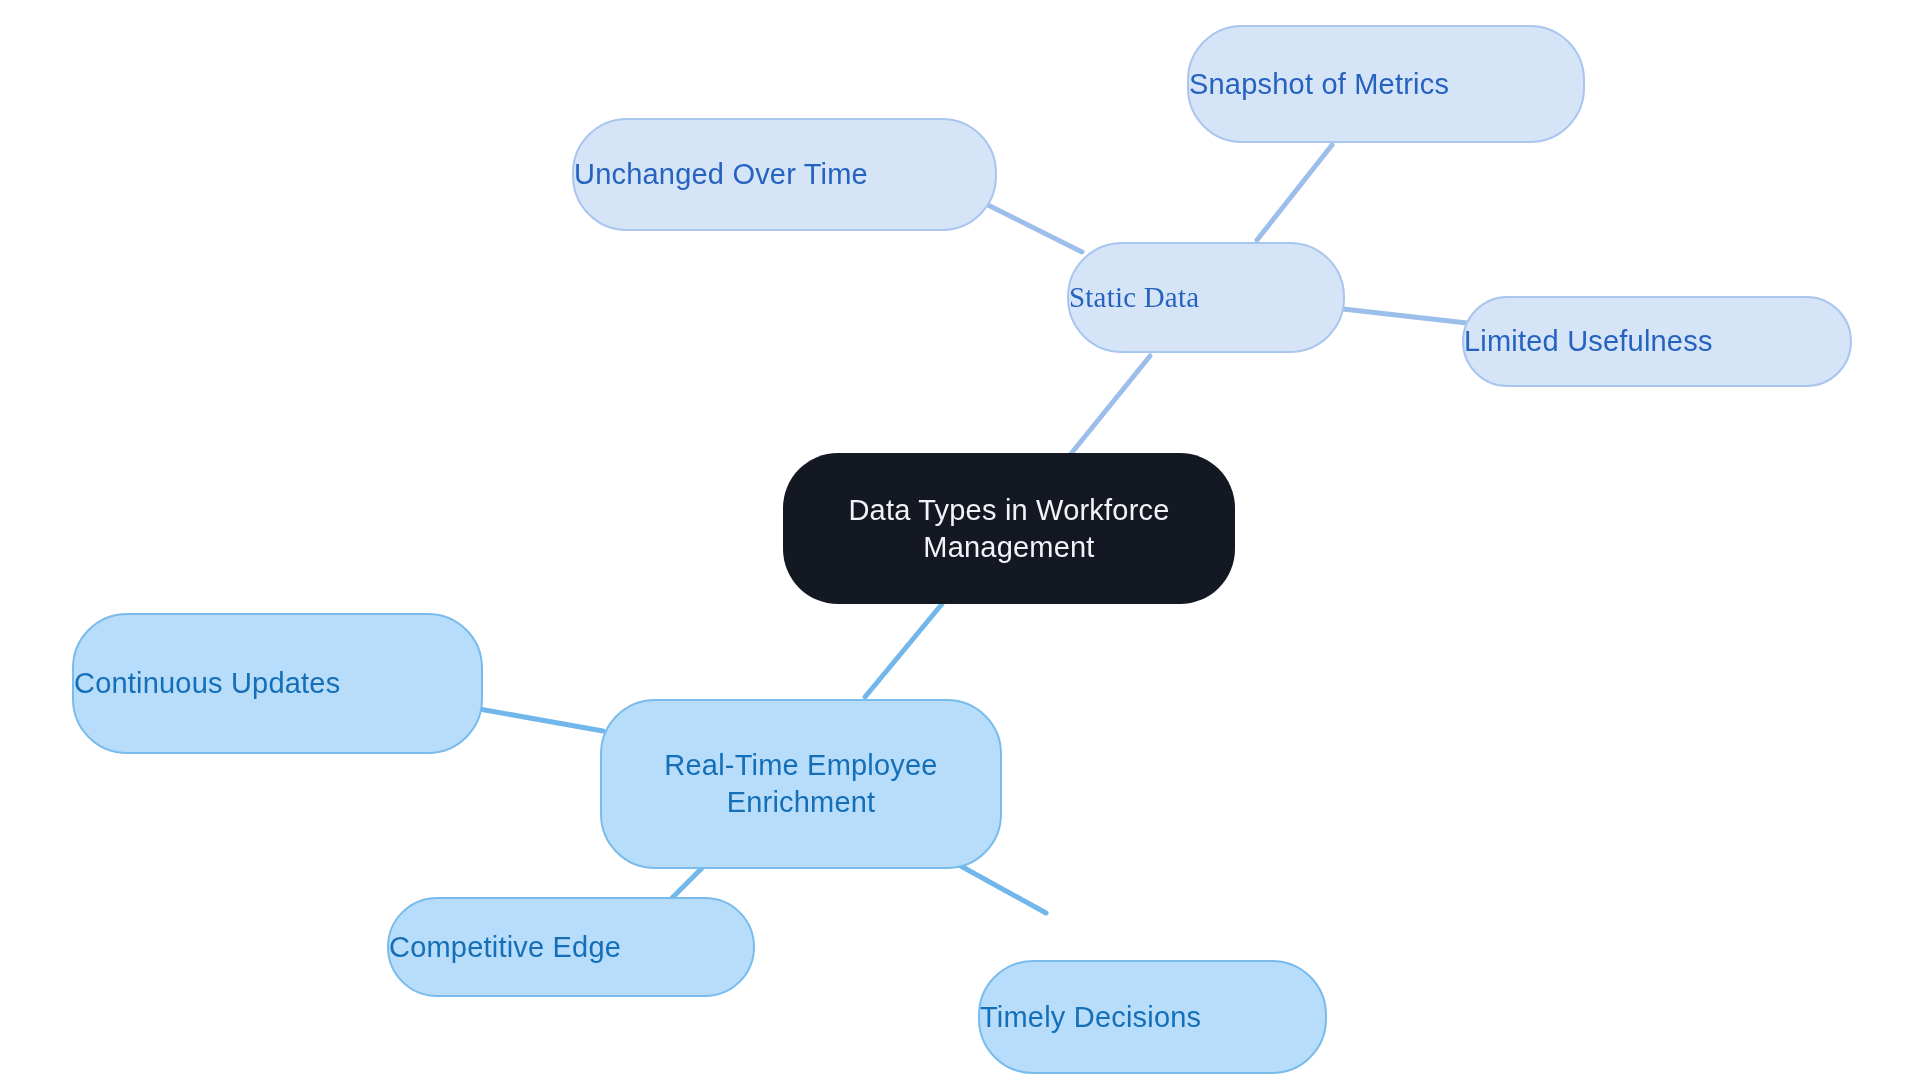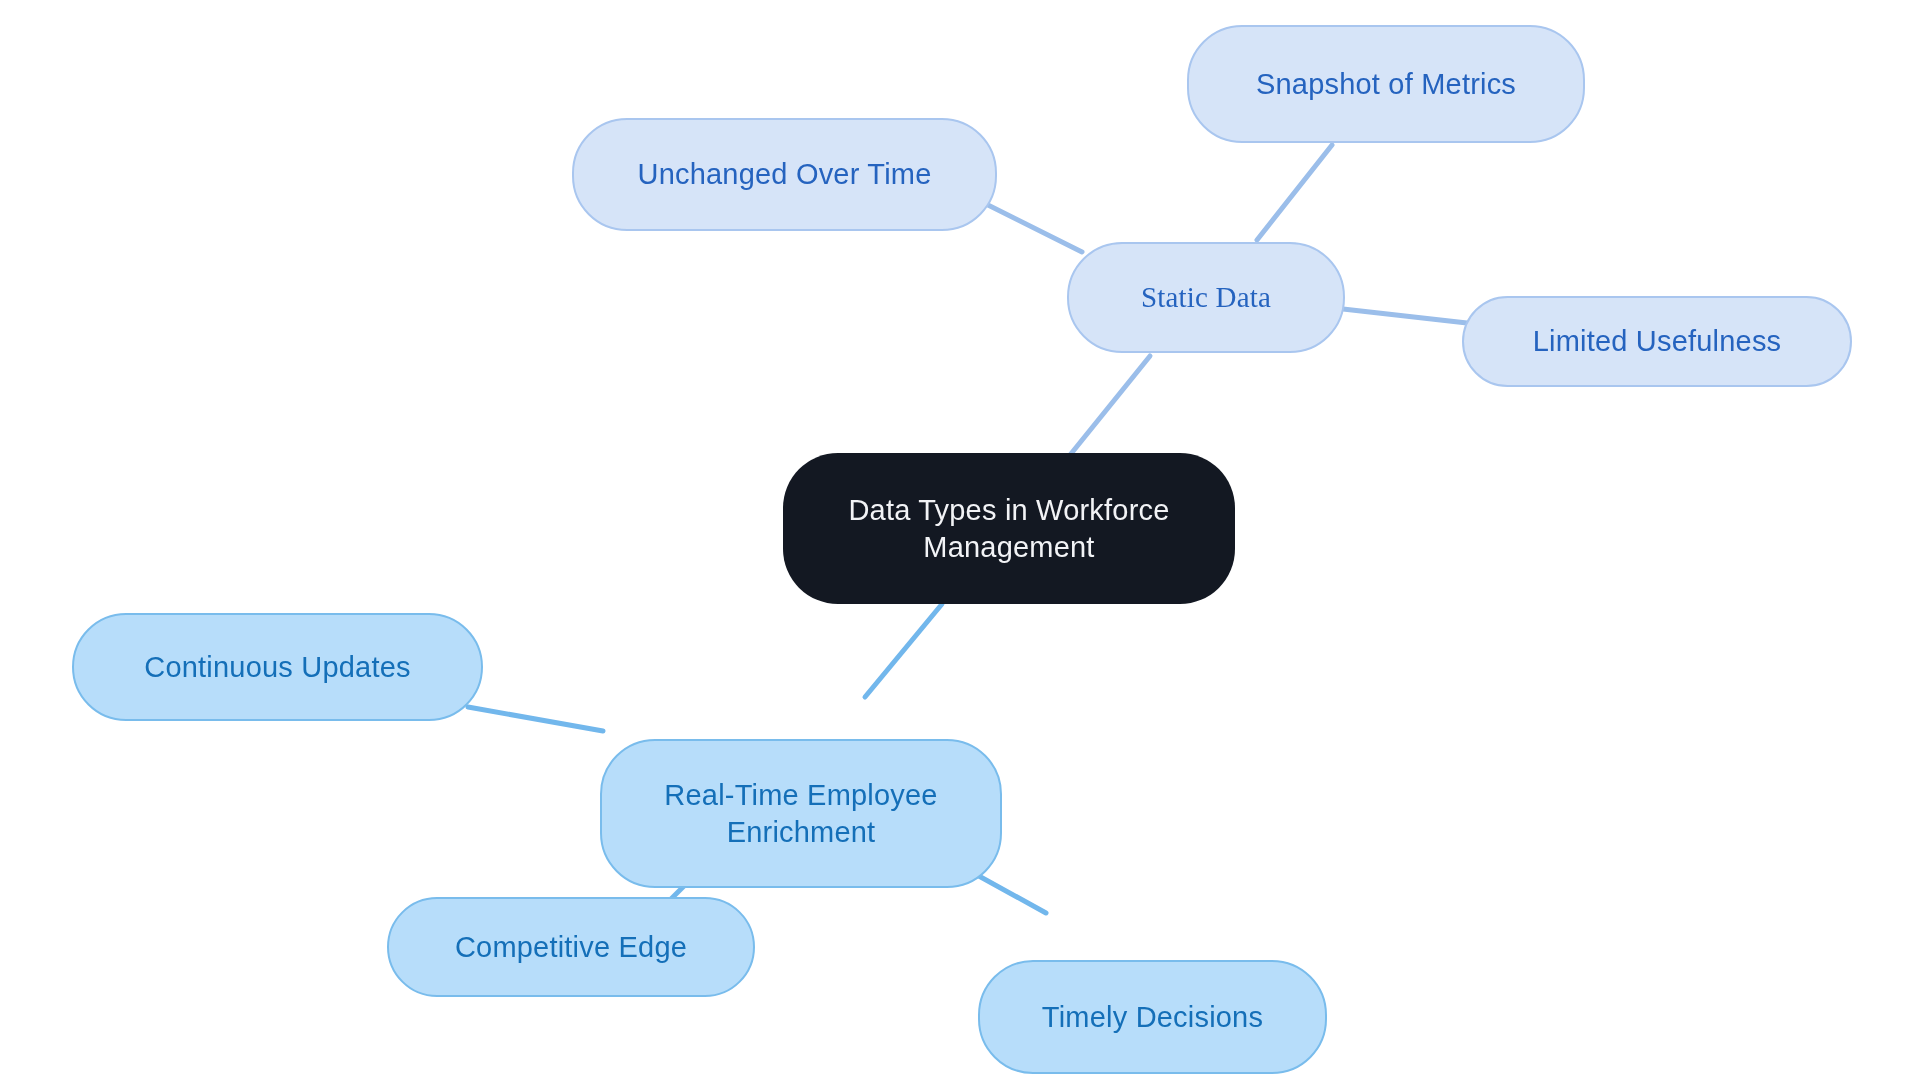--- a/index.html
+++ b/index.html
@@ -21,21 +21,20 @@
     width: 1920px;
     height: 1083px;
   }
   .line-a { stroke: var(--a-line); stroke-width: 5; stroke-linecap: round; }
   .line-b { stroke: var(--b-line); stroke-width: 5; stroke-linecap: round; }
   .node {
     position: absolute;
     box-sizing: border-box;
     display: flex;
     align-items: center;
-    justify-content: center;
     text-align: center;
     border-radius: 55px;
     font-size: 29px;
     line-height: 1.26;
     letter-spacing: 0.2px;
   }
   .node-root {
     background: var(--root-fill);
     color: var(--root-text);
     left: 783px; top: 453px; width: 452px; height: 151px;
@@ -48,22 +47,22 @@
   }
   .node-b {
     background: var(--b-fill);
     border: 2.5px solid var(--b-border);
     color: var(--b-text);
   }
   .pos-static      { left: 1067px; top: 242px;  width: 278px; height: 111px; font-family: Liberation Serif, serif; }
   .pos-unchanged   { left: 572px;  top: 90px;   width: 425px; height: 113px; margin-top: 28px; }
   .pos-snapshot    { left: 1187px; top: 25px;   width: 398px; height: 118px; }
   .pos-limited     { left: 1462px; top: 296px;  width: 390px; height: 91px; }
-  .pos-realtime    { left: 600px;  top: 699px;  width: 402px; height: 149px; padding: 8px 34px; margin-top: 40px; }
-  .pos-continuous  { left: 72px;   top: 613px;  width: 411px; height: 108px; }
+  .pos-realtime    { left: 600px;  top: 699px;  width: 402px; height: 170px; padding: 8px 34px; }
+  .pos-continuous  { left: 72px;   top: 613px;  width: 411px; height: 141px; }
   .pos-competitive { left: 387px;  top: 897px;  width: 368px; height: 100px; }
   .pos-timely      { left: 978px;  top: 912px;  width: 349px; height: 114px; margin-top: 48px; }
 </style>
 </head>
 <body>
 
 <div id="canvas">
 
   <svg id="connector-layer" viewBox="0 0 1920 1083" xmlns="http://www.w3.org/2000/svg">
     <line class="line-a" x1="1070" y1="455" x2="1150" y2="356"></line>

